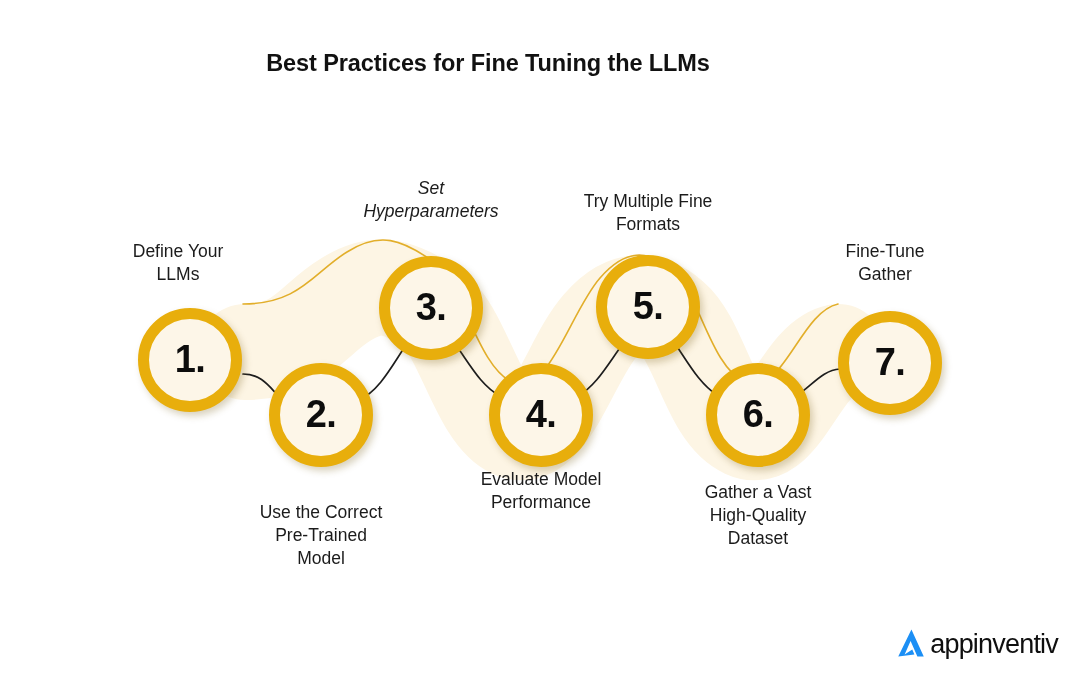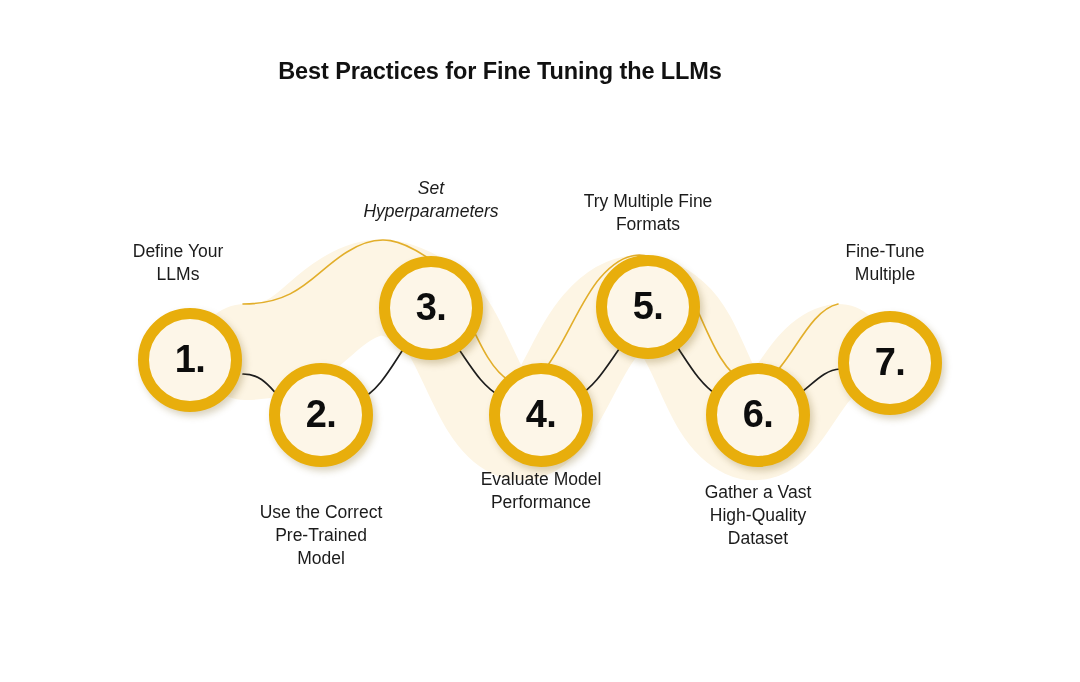--- a/index.html
+++ b/index.html
@@ -18,28 +18,27 @@
   #canvas {
     position: relative;
     width: 1080px;
     height: 682px;
   }
 
   
   .title {
     position: absolute;
     left: 0;
-    top: 58px;
+    top: 50px;
     width: 976px;
     text-align: center;
     font-size: 23.5px;
     font-weight: bold;
     color: #111111;
     letter-spacing: -0.1px;
-    margin-left: 12px;
   }
 
   
   #wave-layer {
     position: absolute;
     left: 0;
     top: 0;
     width: 1080px;
     height: 682px;
     pointer-events: none;
@@ -201,22 +200,28 @@
       <div class="node" style="left:706px; top:363px;">
         <span class="node-num">6.</span>
       </div>
       <div class="caption" style="left:643px; top:481px;">Gather a Vast
 High-Quality
 Dataset</div>
     </div>
 
     <div class="step">
       <div class="caption" style="left:770px; top:240px;">Fine-Tune
-Multiple</div>
+Gather</div>
       <div class="node" style="left:838px; top:311px;">
         <span class="node-num">7.</span>
       </div>
     </div>
 
   </div>
 
+  <div class="logo">
+    <svg class="logo-mark" viewBox="0 0 40 40">
+      <path d="M20.5 4 L35 36 L27.5 36 L19.5 17.5 L12.5 33.5 L21.5 27.5 L24 33.5 L5 36 Z" fill="#1C8FF5"></path>
+    </svg>
+    <span class="logo-text">appinventiv</span>
+  </div>
 
 </div>
 
 </body></html>

